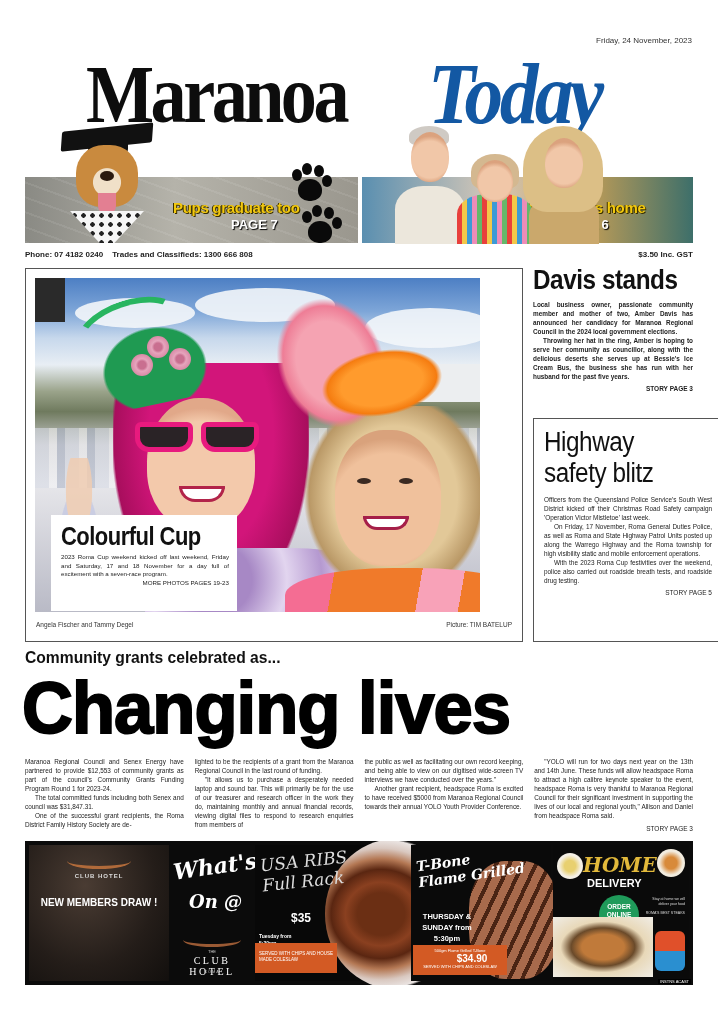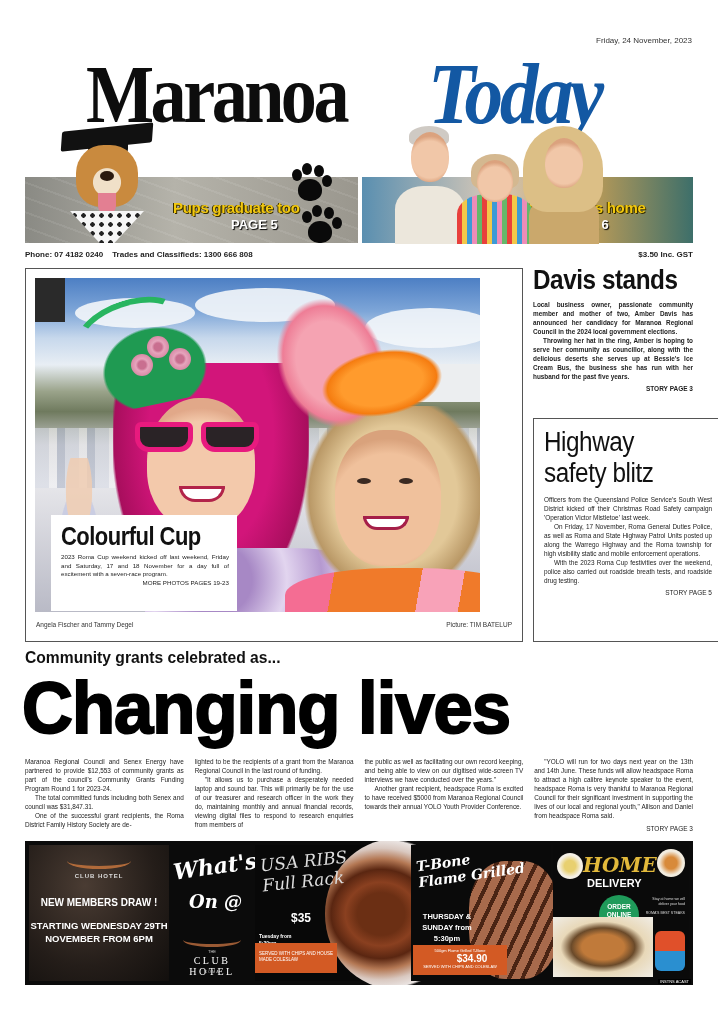--- a/index.html
+++ b/index.html
@@ -151,21 +151,21 @@
 <div class="date">Friday, 24 November, 2023</div>
 
 <div class="masthead">
   <span class="mast-maranoa">Maranoa</span>
   <span class="mast-today">Today</span>
 </div>
 
 <div class="promo promo-left">
   <div class="chalk"></div>
   <div class="promo-title" style="left:148px; top:22px;">Pups graduate too</div>
-  <div class="promo-page" style="left:206px; top:40px;">PAGE 5</div>
+  <div class="promo-page" style="left:206px; top:40px;">PAGE 7</div>
 </div>
 <div class="dog">
   <div class="dog-cap"></div>
   <div class="dog-cap-top"></div>
   <div class="dog-head"></div>
   <div class="dog-nose"></div>
   <div class="dog-tongue"></div>
   <div class="dog-scarf"></div>
 </div>
 <div class="paw" style="left:290px; top:163px;">
@@ -294,21 +294,20 @@
     <p>"YOLO will run for two days next year on the 13th and 14th June. These funds will allow headspace Roma to attract a high calibre keynote speaker to the event, headspace Roma is very thankful to Maranoa Regional Council for their significant investment in supporting the lives of our local and regional youth," Allison and Daniel from headspace Roma said.</p>
     <div class="story-ref">STORY PAGE 3</div>
   </div>
 </div>
 
 <div class="ad">
   <div class="ad-panel ad-p1">
     <div class="logo-horns"></div>
     <div class="logo-text">CLUB HOTEL</div>
     <div class="t1">NEW  MEMBERS DRAW !</div>
-    <div class="t2">STARTING WEDNESDAY 29TH NOVEMBER FROM 6PM</div>
   </div>
 
   <div class="ad-panel ad-p2">
     <div class="whats script">What's</div>
     <div class="on script">On @</div>
     <div class="horns2"></div>
     <div class="the">THE</div>
     <div class="club">CLUB HOTEL</div>
     <div class="roma">ROMA</div>
   </div>

